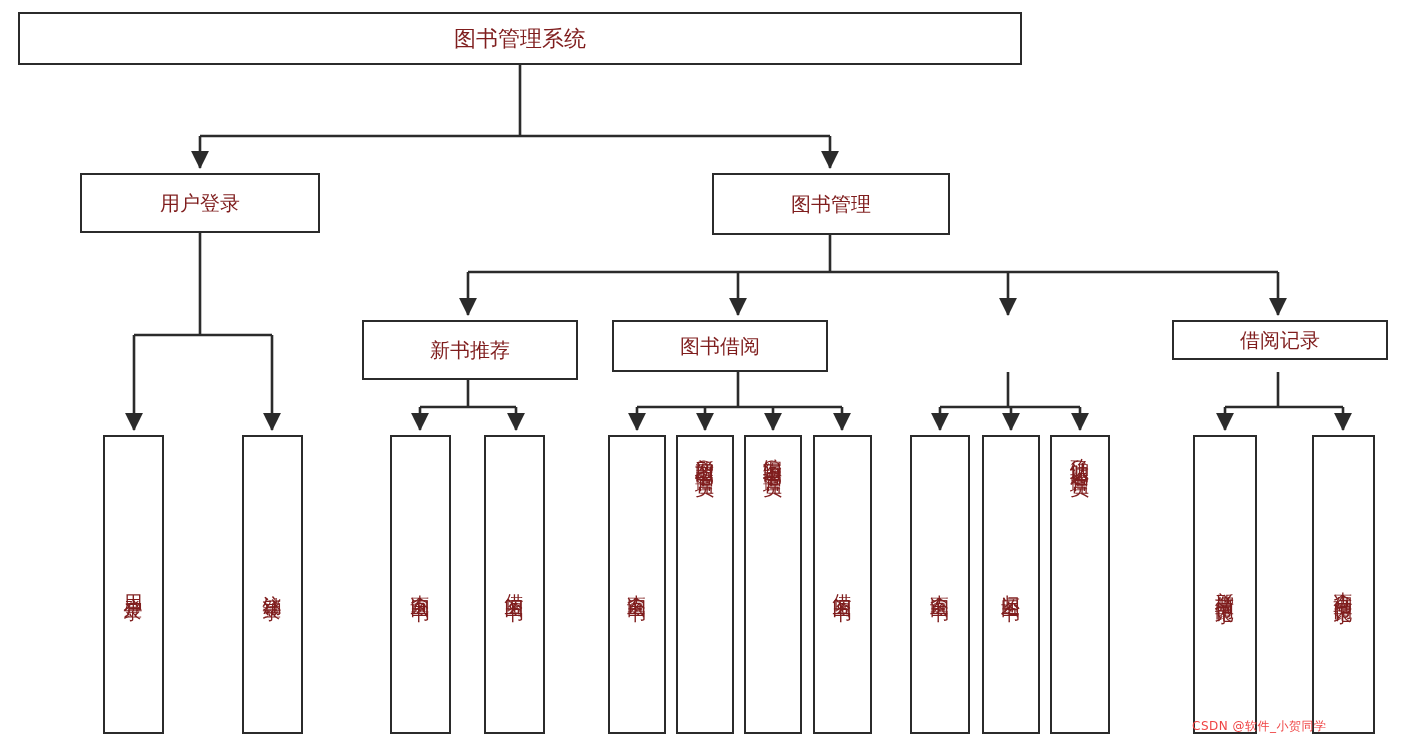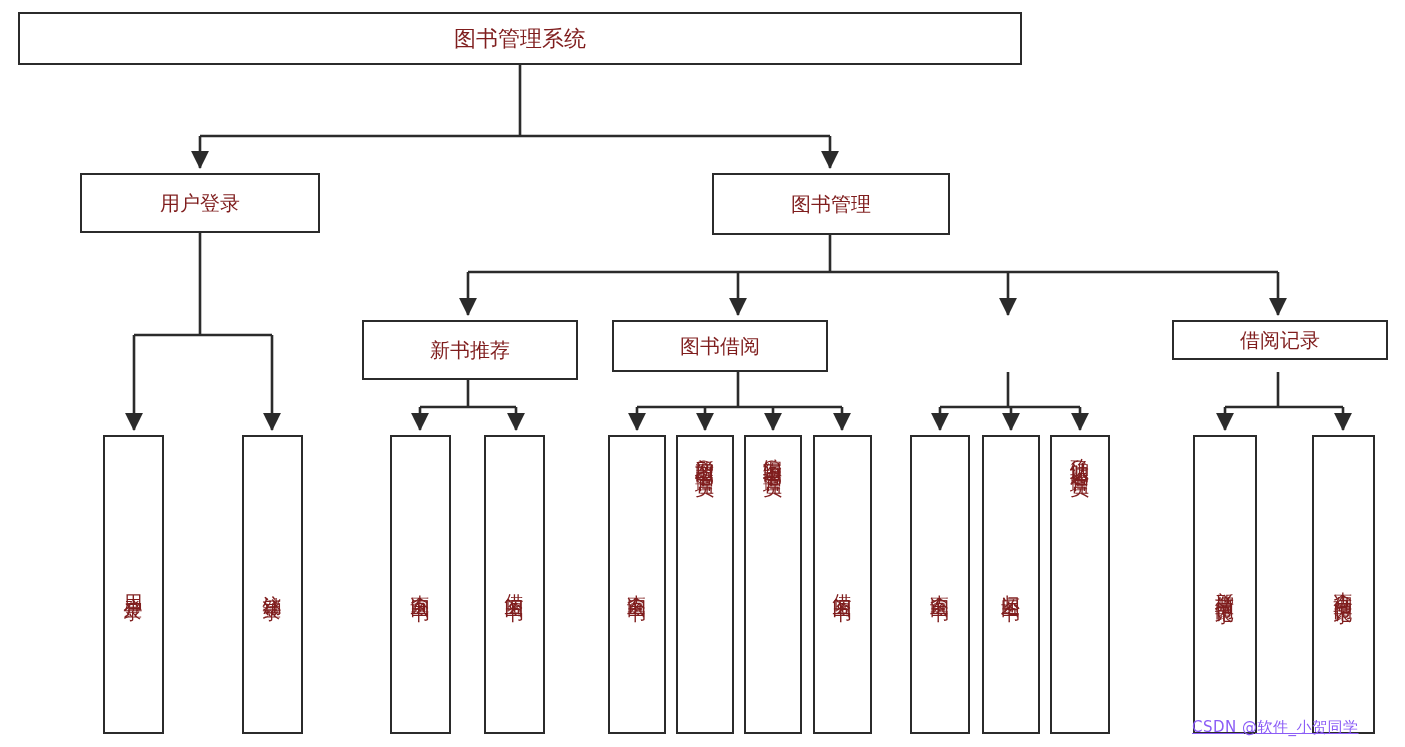--- a/index.html
+++ b/index.html
@@ -57,26 +57,25 @@
     line-height: 1;
     white-space: nowrap;
   }
   
   .node-leaf.center-v {
     align-items: center;
     padding-top: 0;
   }
   .watermark {
     position: absolute;
-    color: #8b5cf6;
-    font-size: 15px;
+    color: #ef4444;
+    font-size: 12px;
     white-space: nowrap;
     z-index: 3;
     letter-spacing: 0.5px;
-    text-decoration: underline;
   }
 </style>
 </head>
 <body>
 
 <div id="canvas">
 
   <svg id="svg-layer" viewBox="0 0 1405 747" xmlns="http://www.w3.org/2000/svg">
     <defs>
       <marker id="arrow" viewBox="0 0 10 10" refX="9.5" refY="5" markerWidth="7" markerHeight="7" orient="auto-start-reverse">

